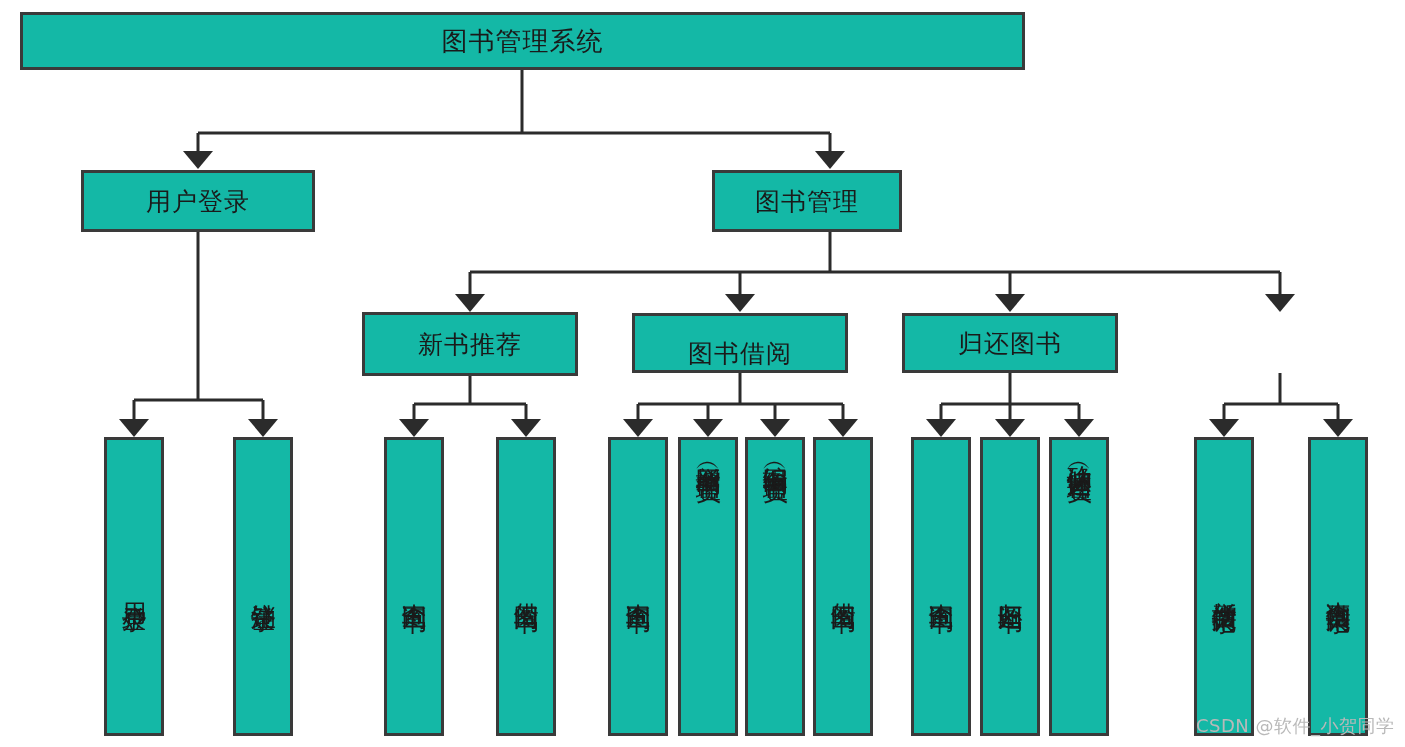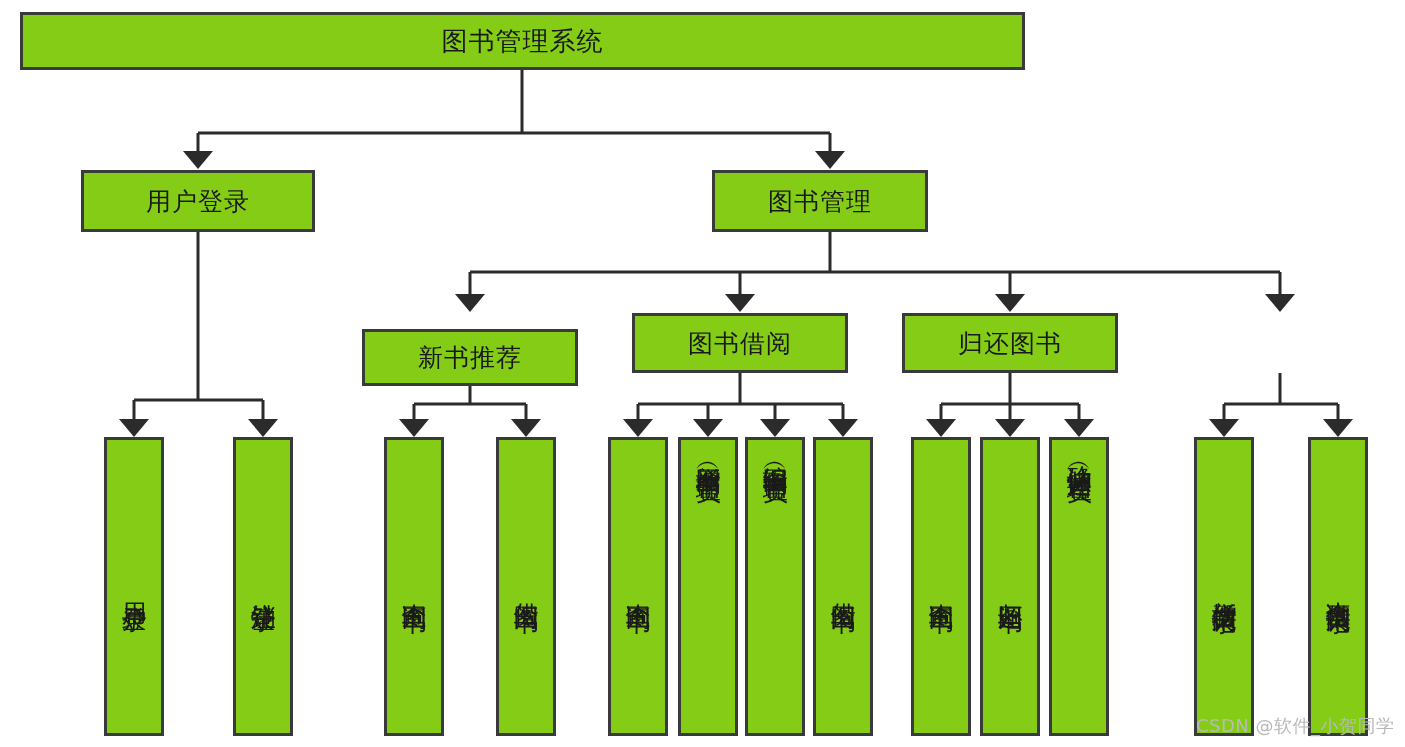--- a/index.html
+++ b/index.html
@@ -21,21 +21,21 @@
     position: absolute;
     left: 0;
     top: 0;
     width: 1405px;
     height: 747px;
     pointer-events: none;
   }
   .node {
     position: absolute;
     box-sizing: border-box;
-    background: #84cc16;
+    background: #14b8a6;
     border: 3px solid #3a3a3a;
     display: flex;
     align-items: center;
     justify-content: center;
     color: #1a1a1a;
   }
   .node-h {
     font-size: 25px;
     letter-spacing: 1px;
     white-space: nowrap;
@@ -124,28 +124,28 @@
     </g>
   </svg>
 
   <div class="node node-root" style="left:20px; top:12px; width:1005px; height:58px;">
     <span class="node-h">图书管理系统</span>
   </div>
 
   <div class="node" style="left:81px; top:170px; width:234px; height:62px;">
     <span class="node-h">用户登录</span>
   </div>
-  <div class="node" style="left:712px; top:170px; width:216px; height:62px;">
+  <div class="node" style="left:712px; top:170px; width:190px; height:62px;">
     <span class="node-h">图书管理</span>
   </div>
 
-  <div class="node" style="left:362px; top:329px; width:216px; height:57px;">
+  <div class="node" style="left:362px; top:312px; width:216px; height:64px;">
     <span class="node-h">新书推荐</span>
   </div>
-  <div class="node" style="left:632px; top:313px; width:216px; height:60px;">
+  <div class="node" style="left:632px; top:313px; width:216px; height:60px;align-items:flex-end;">
     <span class="node-h">图书借阅</span>
   </div>
   <div class="node" style="left:902px; top:313px; width:216px; height:60px;">
     <span class="node-h">归还图书</span>
   </div>
 
   <div class="node leaf short-label" style="left:104px; top:437px; width:60px; height:299px;">
     <span class="node-v">用户登录</span>
   </div>
   <div class="node leaf short-label" style="left:233px; top:437px; width:60px; height:299px;">

